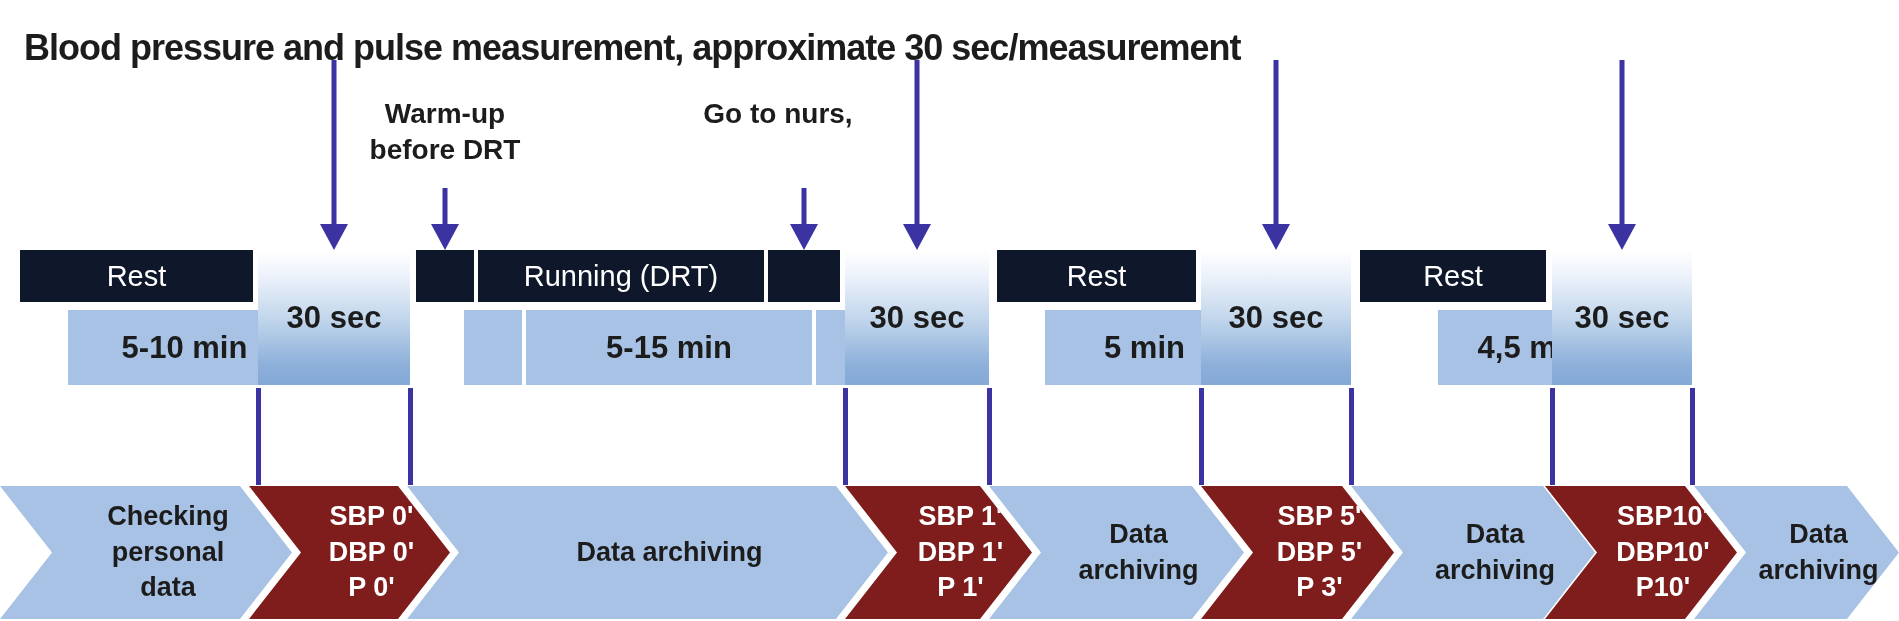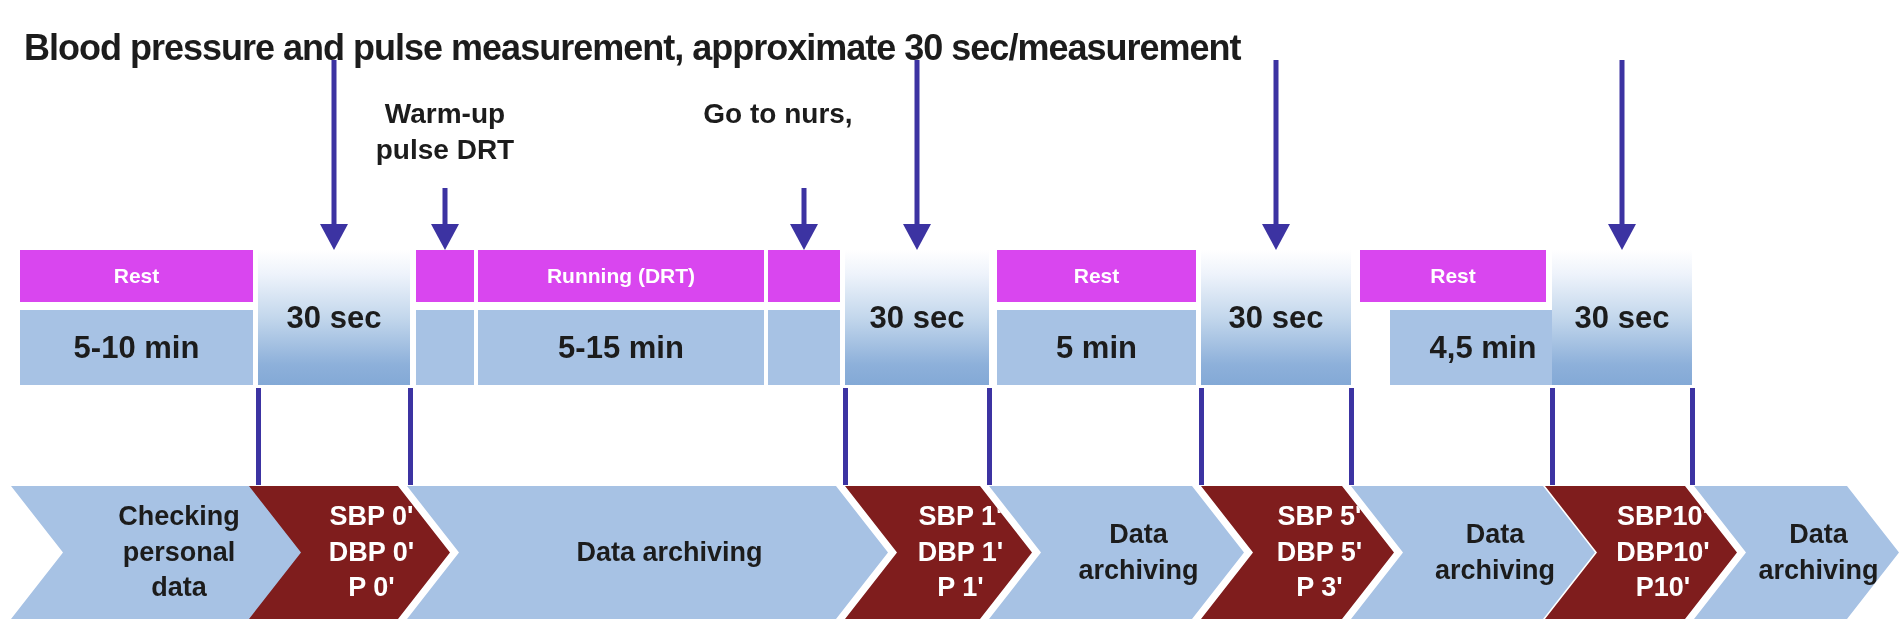--- a/index.html
+++ b/index.html
@@ -21,28 +21,28 @@
     content:"";position:absolute;left:50%;transform:translateX(-50%);bottom:0;
     width:0;height:0;border-left:14px solid transparent;border-right:14px solid transparent;
     border-top:26px solid #3c33a2;
   }
   .anno{
     position:absolute;text-align:center;font-size:28px;font-weight:600;
     color:#1c1c1c;line-height:1.3;
   }
   
   .seg-head{
-    position:absolute;top:250px;height:52px;background:#d946ef;color:#ffffff;
+    position:absolute;top:250px;height:52px;background:#0f172a;color:#ffffff;
     display:flex;align-items:center;justify-content:center;
-    font-size:21px;font-weight:700;
+    font-size:29px;font-weight:400;
   }
   .seg-body{
     position:absolute;top:310px;height:75px;background:#a7c2e4;color:#1c1c1c;
     display:flex;align-items:center;justify-content:center;
-    font-size:31px;font-weight:600;
+    font-size:31px;font-weight:600;margin-left:48px;
   }
   .sec30{
     position:absolute;top:250px;height:135px;color:#1c1c1c;
     background:linear-gradient(180deg,#ffffff 0%,#eef3fb 18%,#c3d7ec 50%,#8db0da 85%,#83a9d6 100%);
     display:flex;align-items:center;justify-content:center;
     font-size:31px;font-weight:600;
   }
   .vline{position:absolute;top:388px;height:97px;width:5px;background:#3c33a2;}
   
   .chev{
@@ -64,21 +64,21 @@
 
   <div class="title">Blood pressure and pulse measurement, approximate 30 sec/measurement</div>
 
   <div class="arrow" style="left:320px;top:60px;height:190px"></div>
   <div class="arrow" style="left:903px;top:60px;height:190px"></div>
   <div class="arrow" style="left:1262px;top:60px;height:190px"></div>
   <div class="arrow" style="left:1608px;top:60px;height:190px"></div>
 
   <div class="anno" style="left:315px;top:96px;width:260px">
     <div>Warm-up</div>
-    <div>pulse DRT</div>
+    <div>before DRT</div>
   </div>
   <div class="arrow" style="left:431px;top:188px;height:62px"></div>
 
   <div class="anno" style="left:633px;top:96px;width:290px">
     <div>Go to nurs,</div>
   </div>
   <div class="arrow" style="left:790px;top:188px;height:62px"></div>
 
   <div class="seg-head" style="left:20px;width:233px">Rest</div>
   <div class="seg-body" style="left:20px;width:233px">5-10 min</div>
@@ -108,21 +108,21 @@
 
   <div class="vline" style="left:256px"></div>
   <div class="vline" style="left:408px"></div>
   <div class="vline" style="left:843px"></div>
   <div class="vline" style="left:987px"></div>
   <div class="vline" style="left:1199px"></div>
   <div class="vline" style="left:1349px"></div>
   <div class="vline" style="left:1550px"></div>
   <div class="vline" style="left:1690px"></div>
 
-  <div class="chev chev--light" style="left:11px;width:292px">
+  <div class="chev chev--light" style="left:0;width:292px">
     <div class="chev-label">
       <div>Checking</div>
       <div>personal</div>
       <div>data</div>
     </div>
   </div>
 
   <div class="chev chev--dark" style="left:249px;width:201px">
     <div class="chev-label">
       <div>SBP 0'</div>

